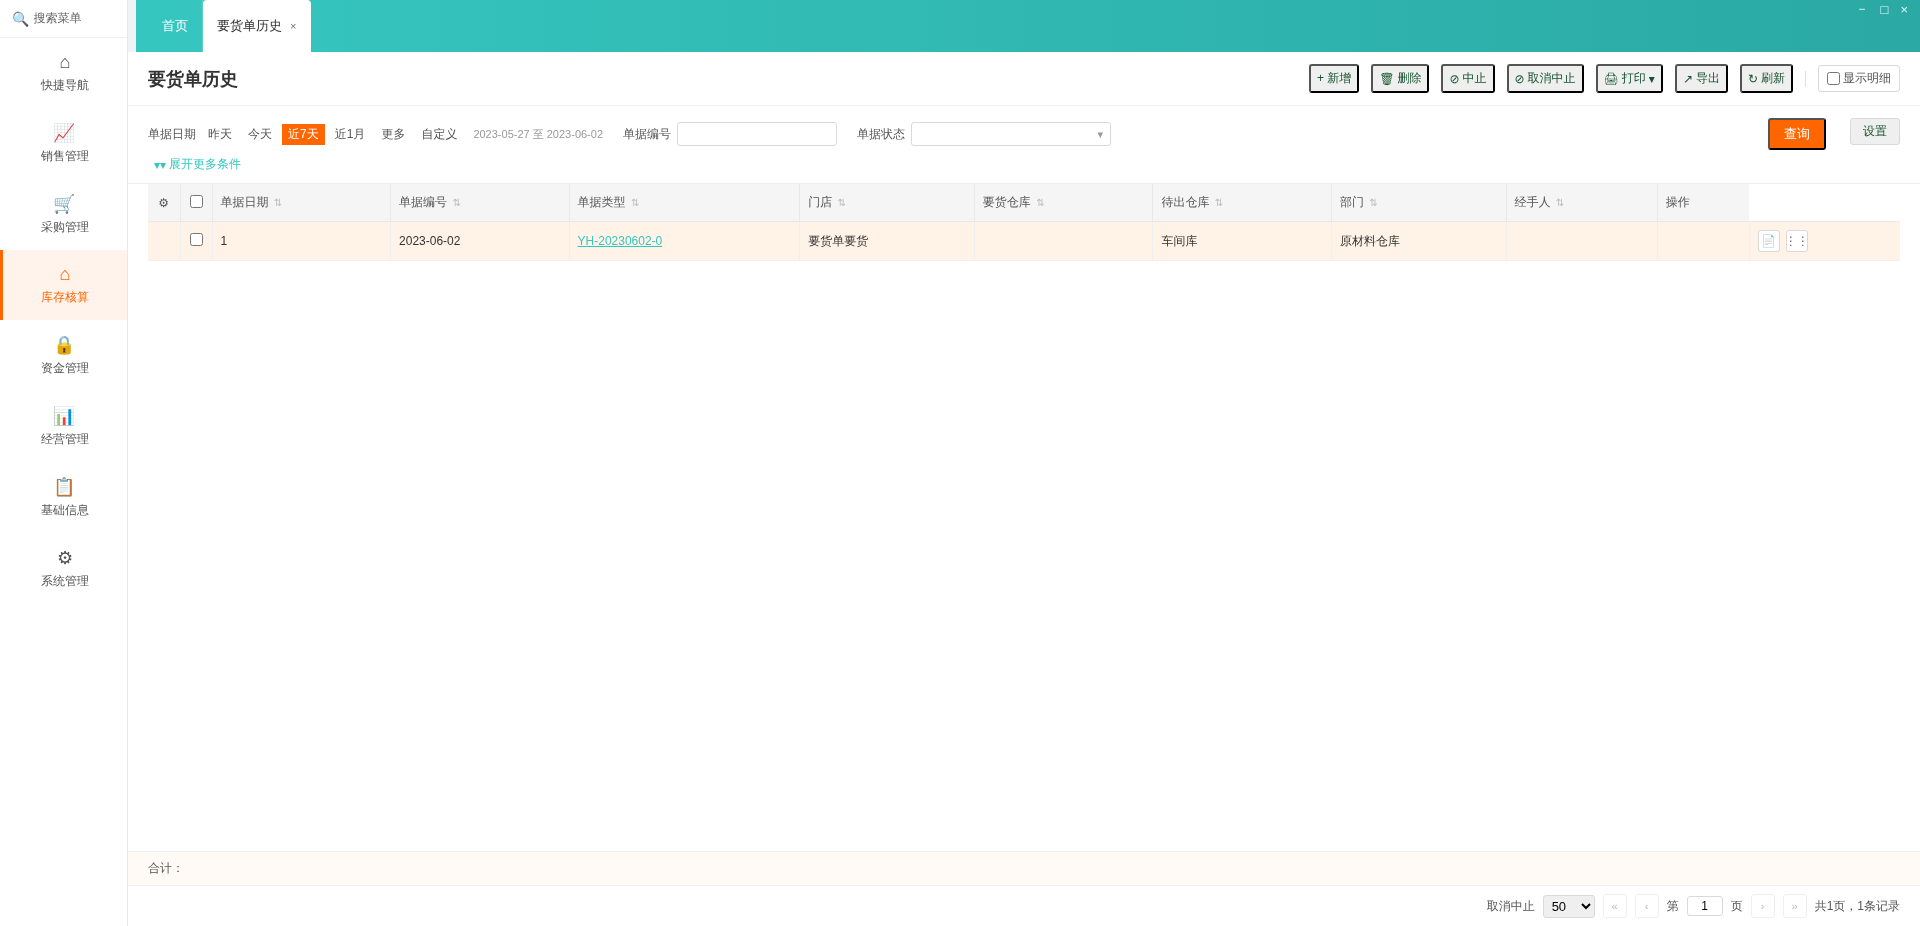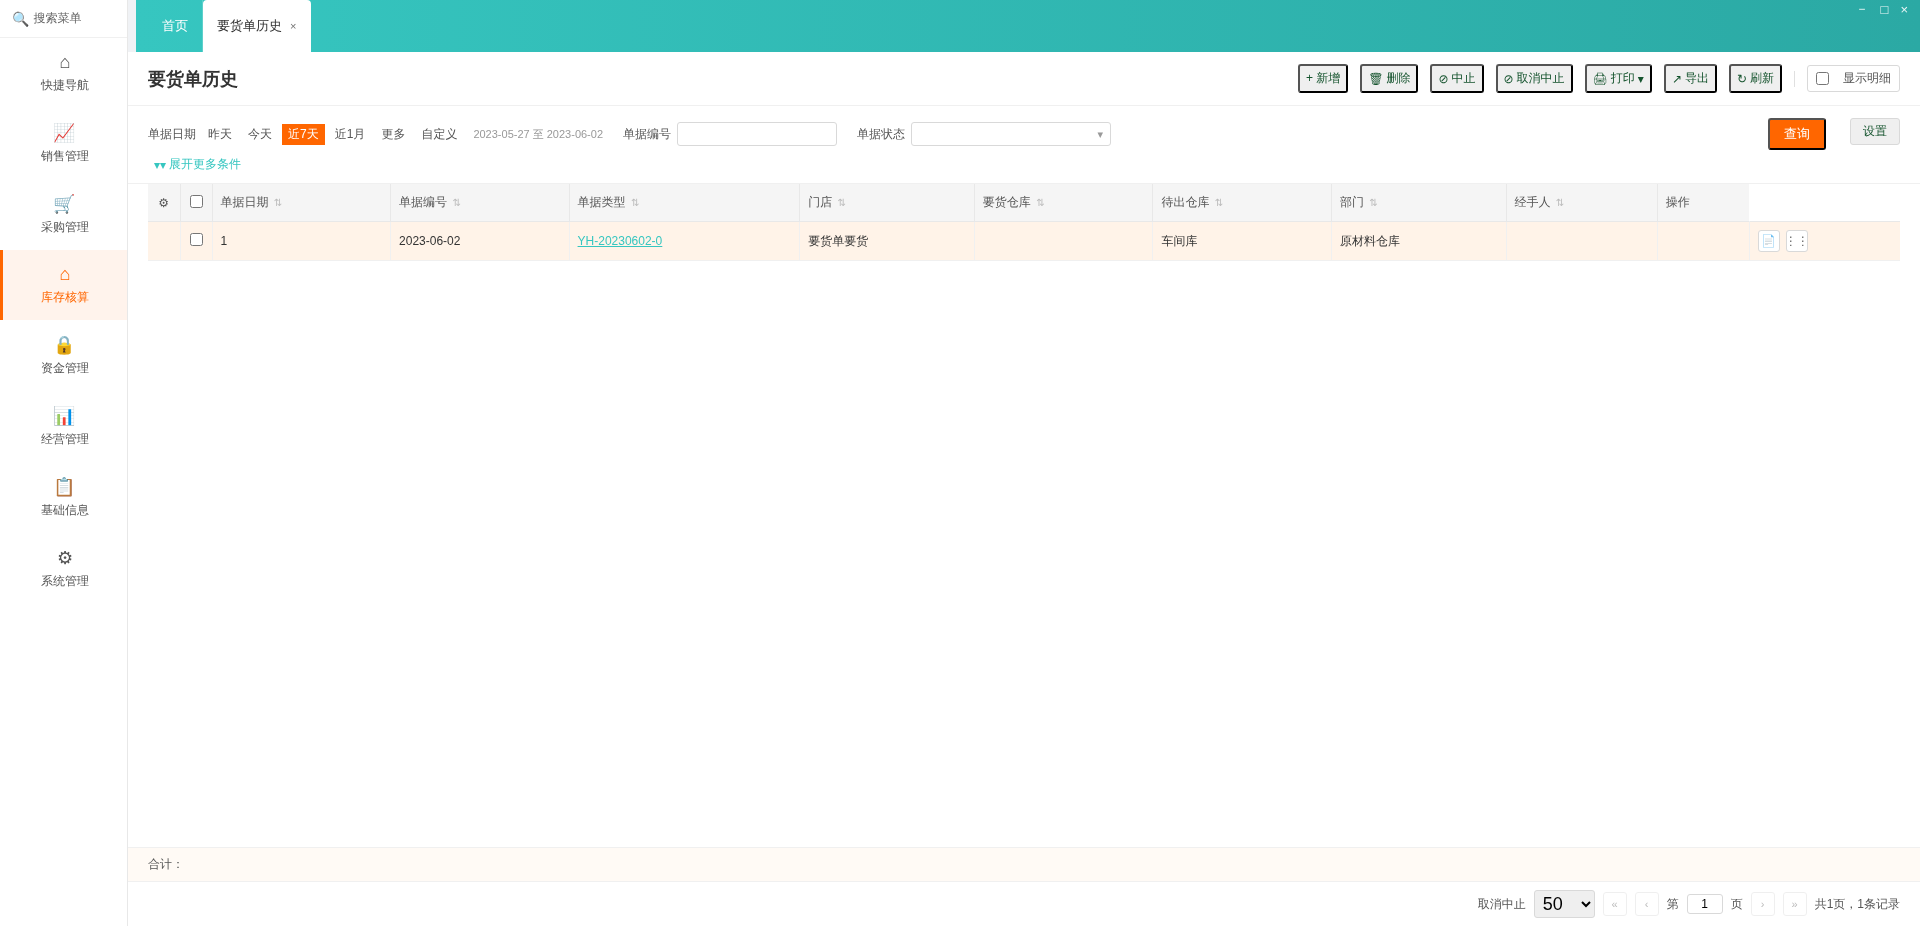--- a/index.html
+++ b/index.html
@@ -297,21 +297,21 @@
       border-top: 1px solid #f0f0f0;
       font-size: 12px;
       color: #555;
       flex-shrink: 0;
       gap: 8px;
     }
     .pagination-select {
       border: 1px solid #d9d9d9;
       border-radius: 3px;
       padding: 2px 4px;
-      font-size: 18px;
+      font-size: 13px;
       outline: none;
     }
     .pagination-btn {
       width: 24px; height: 24px;
       border: 1px solid #d9d9d9;
       border-radius: 3px;
       display: flex; align-items: center; justify-content: center;
       cursor: pointer;
       background: #fff;
       color: #555;
@@ -323,21 +323,21 @@
       border: 1px solid #d9d9d9;
       border-radius: 3px;
       padding: 2px 4px;
       text-align: center;
       font-size: 12px;
       outline: none;
     }
     .display-cell-btn {
       display: flex;
       align-items: center;
-      gap: 14px;
+      gap: 3px;
       cursor: pointer;
       font-size: 12px;
       color: #555;
       padding: 4px 8px;
       border: 1px solid #d9d9d9;
       border-radius: 3px;
       background: #fff;
     }
   </style>
 </head>

